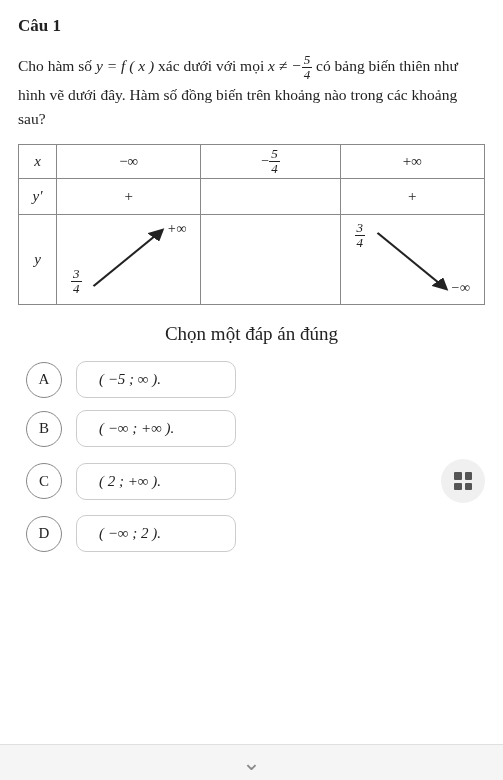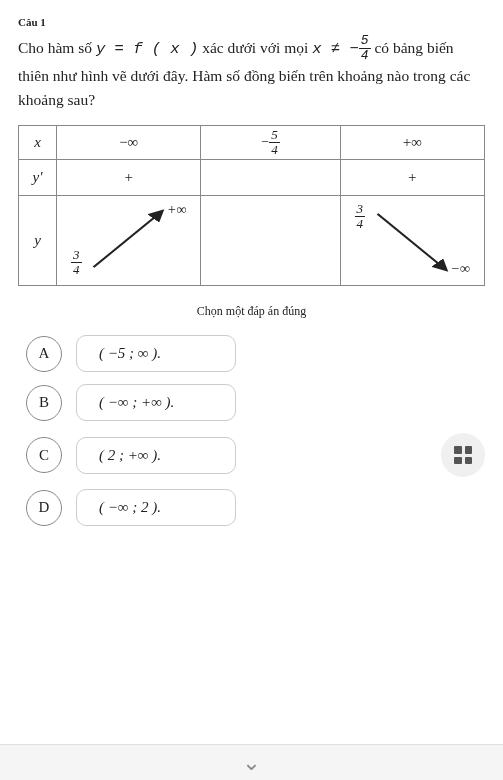--- a/index.html
+++ b/index.html
@@ -8,31 +8,30 @@
       background: #fff;
       width: 503px;
       min-height: 780px;
       overflow-x: hidden;
       padding: 16px 18px;
       font-size: 16px;
       color: #222;
     }
     .question-title {
       font-weight: bold;
-      font-size: 11px;
-      margin-bottom: 6px;
+      font-size: 17px;
+      margin-bottom: 17px;
     }
     .question-text {
       font-size: 15.5px;
       line-height: 1.6;
       margin-bottom: 12px;
     }
     .math-inline {
       font-style: italic;
-      font-family: Liberation Mono, monospace;
     }
     
     .var-table {
       border-collapse: collapse;
       width: 100%;
       margin-bottom: 18px;
       border: 1.5px solid #888;
     }
     .var-table td, .var-table th {
       border: 1.5px solid #888;
@@ -88,21 +87,21 @@
     }
     
     .svg-arrow {
       position: absolute;
       top: 0; left: 0;
       width: 100%;
       height: 100%;
     }
     .choose-text {
       text-align: center;
-      font-size: 12px;
+      font-size: 19px;
       margin-bottom: 16px;
       color: #222;
     }
     .options-container {
       display: flex;
       flex-direction: column;
       gap: 12px;
       padding-left: 8px;
     }
     .option-row {

